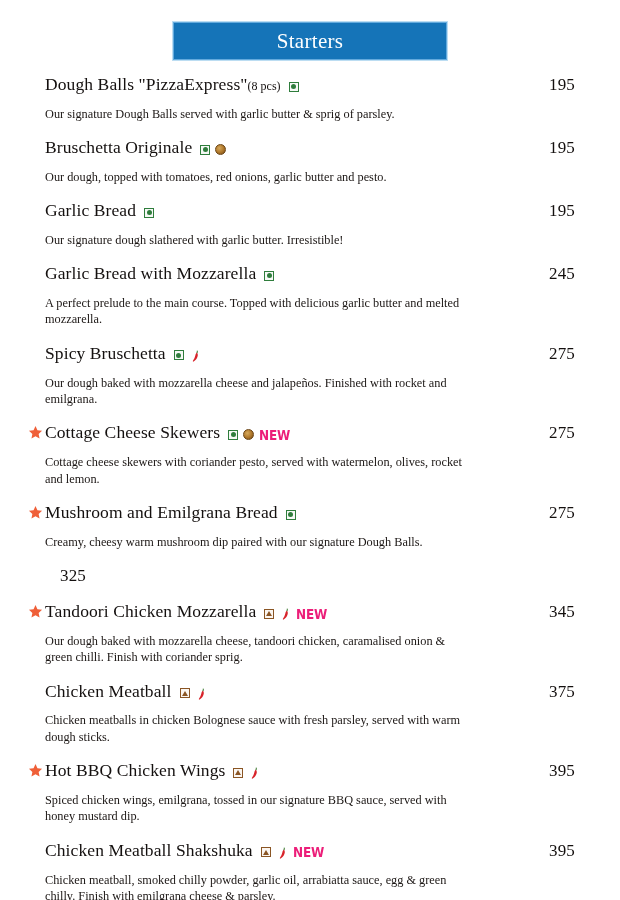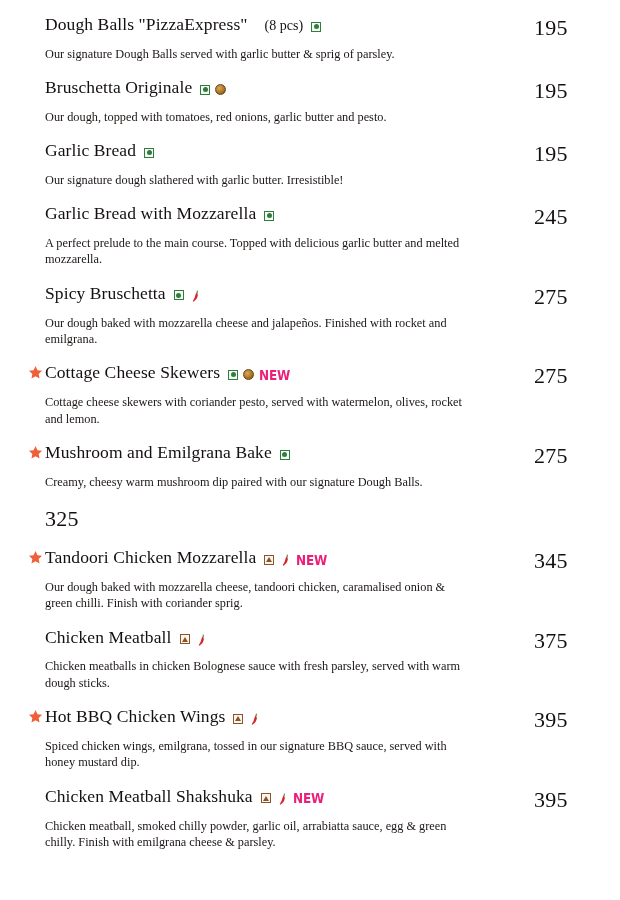--- a/index.html
+++ b/index.html
@@ -85,22 +85,22 @@
     flex-wrap: wrap;
     line-height: 1.18;
   }
   .item-name {
     font-size: 17.5px;
     font-family: "Liberation Serif", "DejaVu Serif", serif;
     color: #14100f;
     letter-spacing: 0.1px;
   }
   .item-qty {
-    font-size: 14px;
-    margin-left: 17px;
+    font-size: 12px;
+    margin-left: 0;
     color: #14100f;
   }
 
   .badge-row {
     display: inline-flex;
     align-items: center;
     gap: 5px;
     margin-left: 8px;
     position: relative;
     top: -1px;
@@ -170,34 +170,39 @@
     font-size: 12.3px;
     line-height: 1.34;
     color: #1b1614;
     font-family: "Liberation Serif", "DejaVu Serif", serif;
     max-width: 430px;
   }
 
   .item-price {
     flex: 0 0 auto;
     width: 56px;
-    text-align: left;
-    font-size: 22px;
+    text-align: center;
+    font-size: 17px;
     font-family: "Liberation Serif", "DejaVu Serif", serif;
     color: #14100f;
     font-variant-numeric: oldstyle-nums;
     letter-spacing: 0.2px;
     padding-top: 1px;
   }
 </style>
 </head>
 <body>
 
 <div class="page">
 
+  <div class="header-wrap">
+    <div class="section-banner">
+      <span class="section-title">Starters</span>
+    </div>
+  </div>
 
   <div class="menu-list">
       <div class="menu-item">
         <div class="item-body">
           <div class="item-title-row">
             <span class="item-name">Dough Balls "PizzaExpress"</span>
             <span class="item-qty">(8 pcs)</span>
             <span class="badge-row">
               <span class="diet-mark veg">
                 <span class="inner"></span>
@@ -291,21 +296,21 @@
         <div class="item-price">275</div>
       </div>
       <div class="menu-item">
         <span class="star-col">
           <svg class="star-icon" viewBox="0 0 24 24" aria-hidden="true">
             <path fill="currentColor" d="M12 1.6l3.1 6.9 7.4.8-5.5 5 1.5 7.3-6.5-3.8-6.5 3.8 1.5-7.3-5.5-5 7.4-.8z"></path>
           </svg>
         </span>
         <div class="item-body">
           <div class="item-title-row">
-            <span class="item-name">Mushroom and Emilgrana Bake</span>
+            <span class="item-name">Mushroom and Emilgrana Bread</span>
             <span class="badge-row">
               <span class="diet-mark veg">
                 <span class="inner"></span>
               </span>
             </span>
           </div>
           <div class="item-desc">Creamy, cheesy warm mushroom dip paired with our signature Dough Balls.</div>
         </div>
         <div class="item-price">275</div>
       </div>

